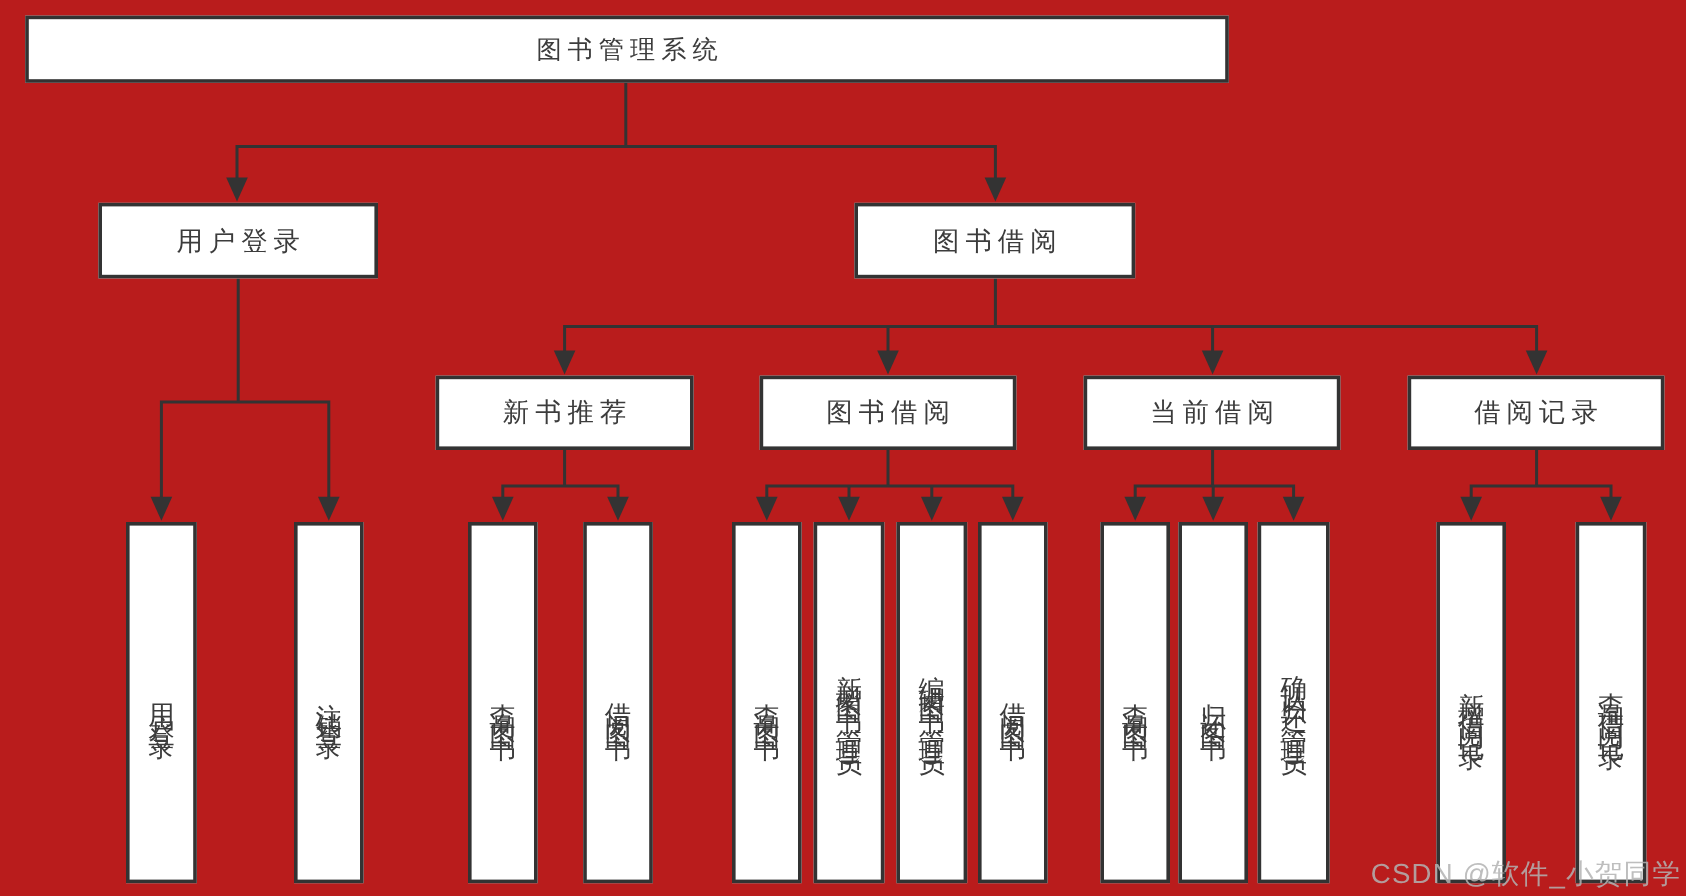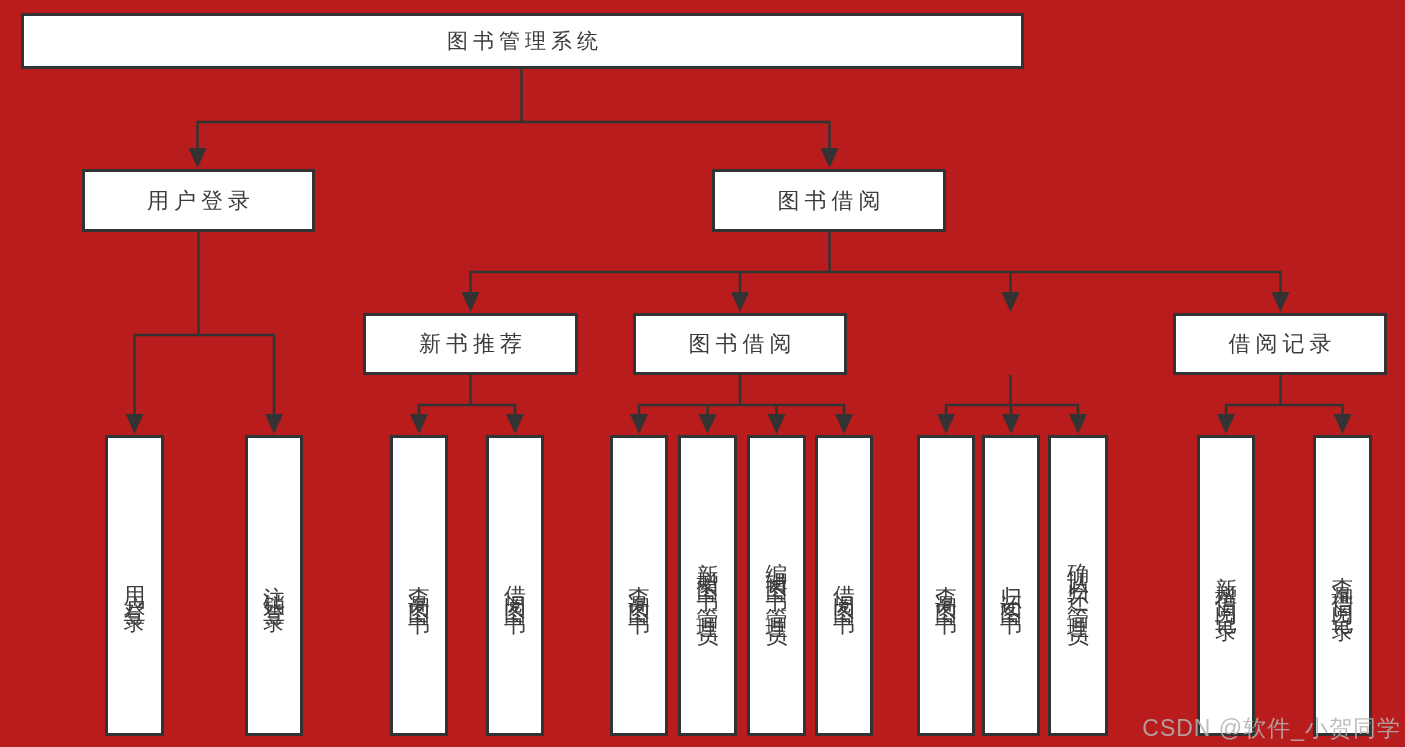--- a/index.html
+++ b/index.html
@@ -136,20 +136,23 @@
   <div class="node" style="left:712px; top:169px; width:234px; height:63px;">
     <span class="hlabel">图书借阅</span>
   </div>
 
   <div class="node" style="left:633px; top:313px; width:214px; height:62px;">
     <span class="hlabel">图书借阅</span>
   </div>
   <div class="node" style="left:363px; top:313px; width:215px; height:62px;">
     <span class="hlabel">新书推荐</span>
   </div>
+  <div class="node" style="left:903px; top:313px; width:214px; height:62px;">
+    <span class="hlabel">当前借阅</span>
+  </div>
   <div class="node" style="left:1173px; top:313px; width:214px; height:62px;">
     <span class="hlabel">借阅记录</span>
   </div>
 
   <div class="node vnode" style="left:105px; width:59px;">
     <span class="vlabel">用户登录</span>
   </div>
   <div class="node vnode" style="left:245px; width:58px;">
     <span class="vlabel">注销登录</span>
   </div>

